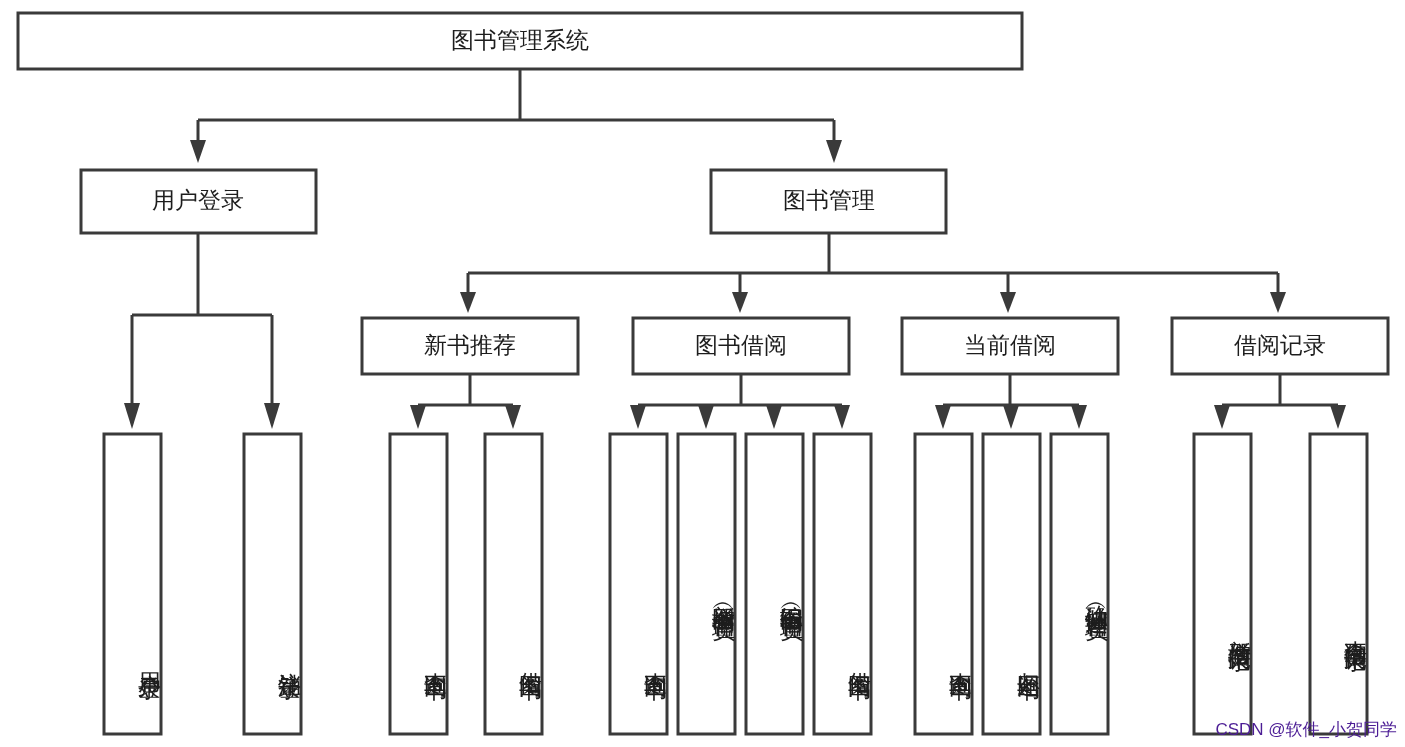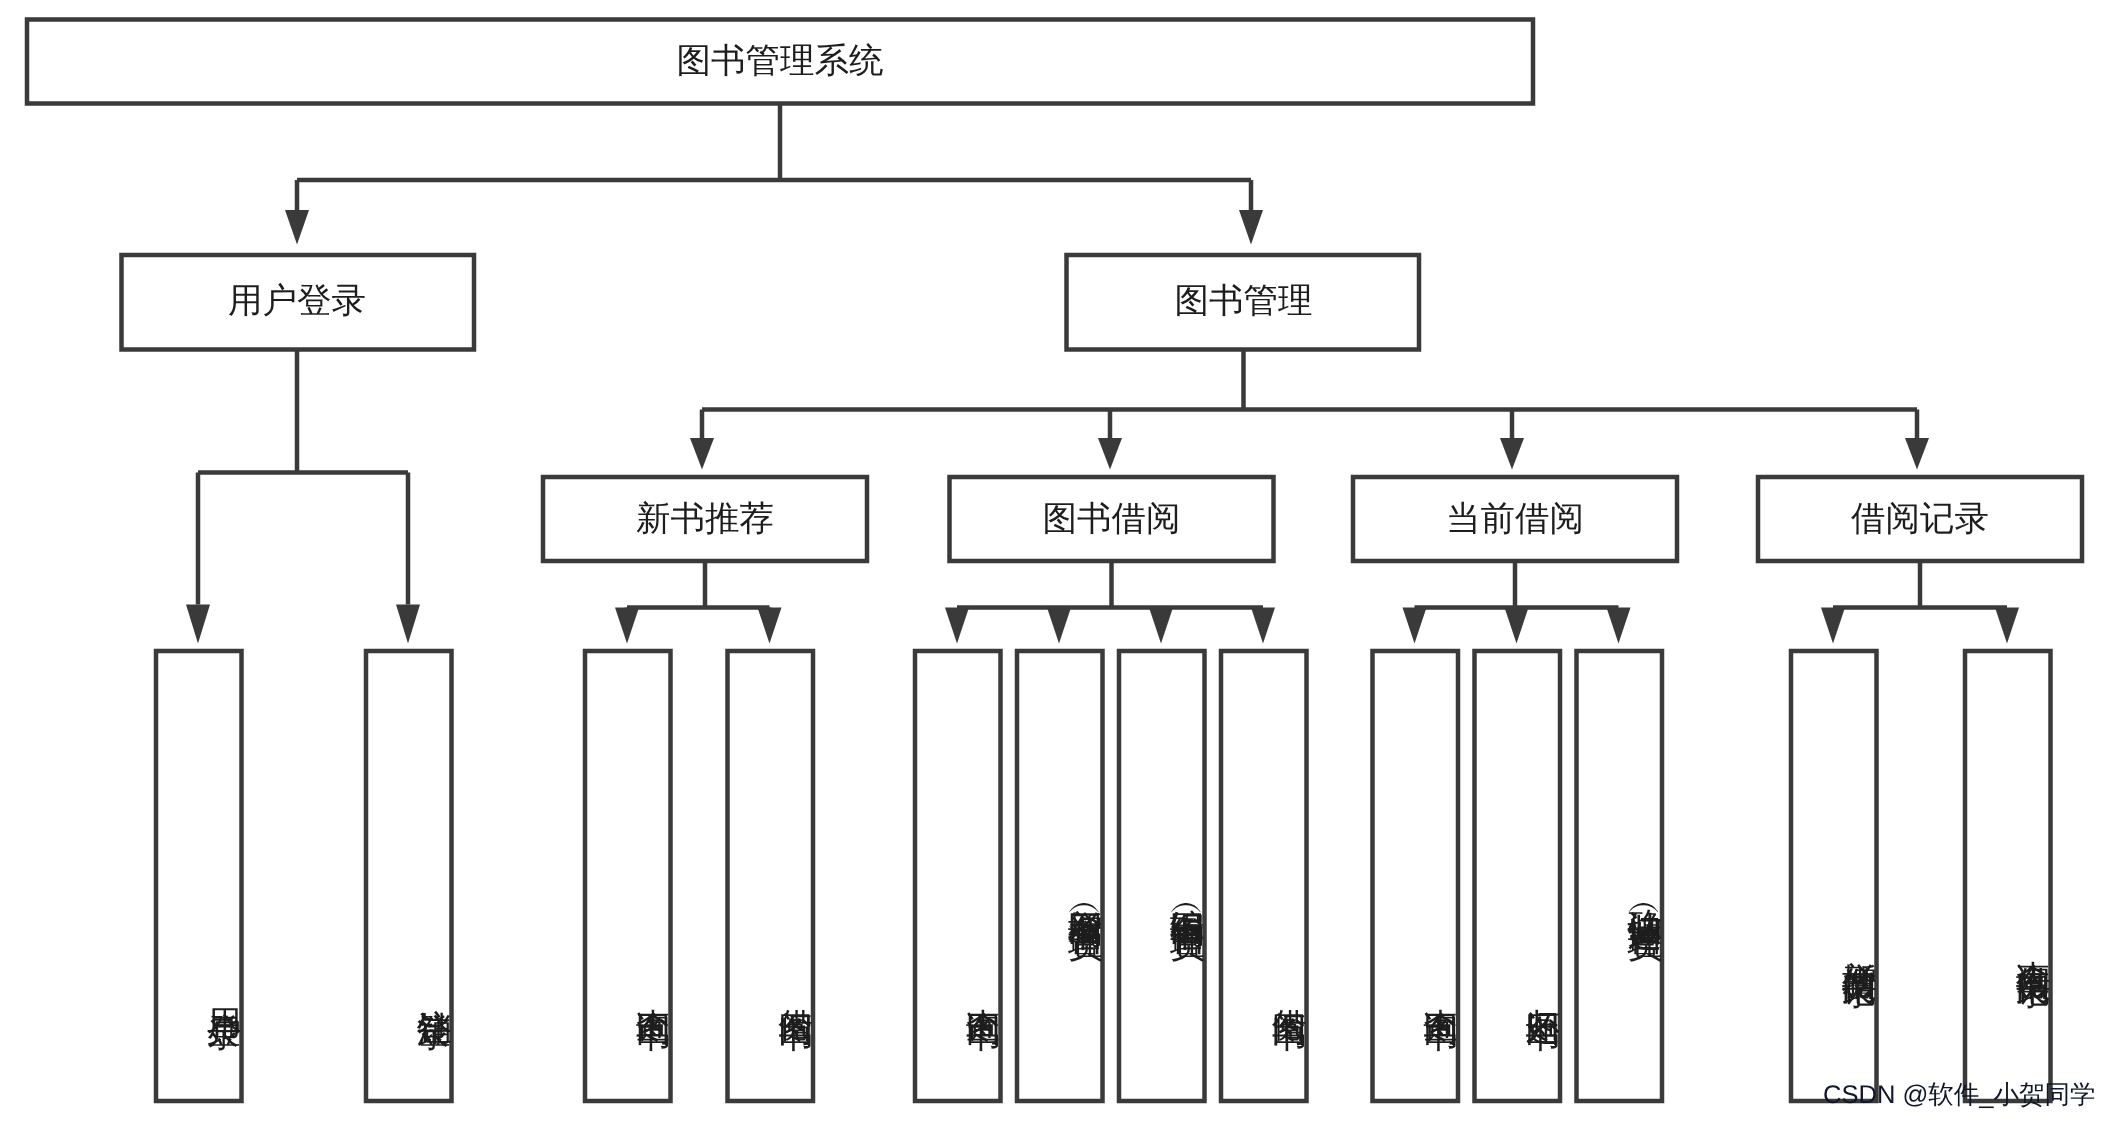--- a/index.html
+++ b/index.html
@@ -62,21 +62,21 @@
     align-items: flex-start;
     justify-content: center;
     pointer-events: none;
   }
   .watermark {
     position: absolute;
     right: 8px;
     bottom: 6px;
     font-family: "Liberation Sans", "DejaVu Sans", sans-serif;
     font-size: 17px;
-    color: #0f172a;
+    color: #4c1d95;
     white-space: nowrap;
   }
 </style>
 </head>
 <body>
 
 <div id="diagram-root">
 
   <svg class="diagram-canvas" viewBox="0 0 1405 747">
 

